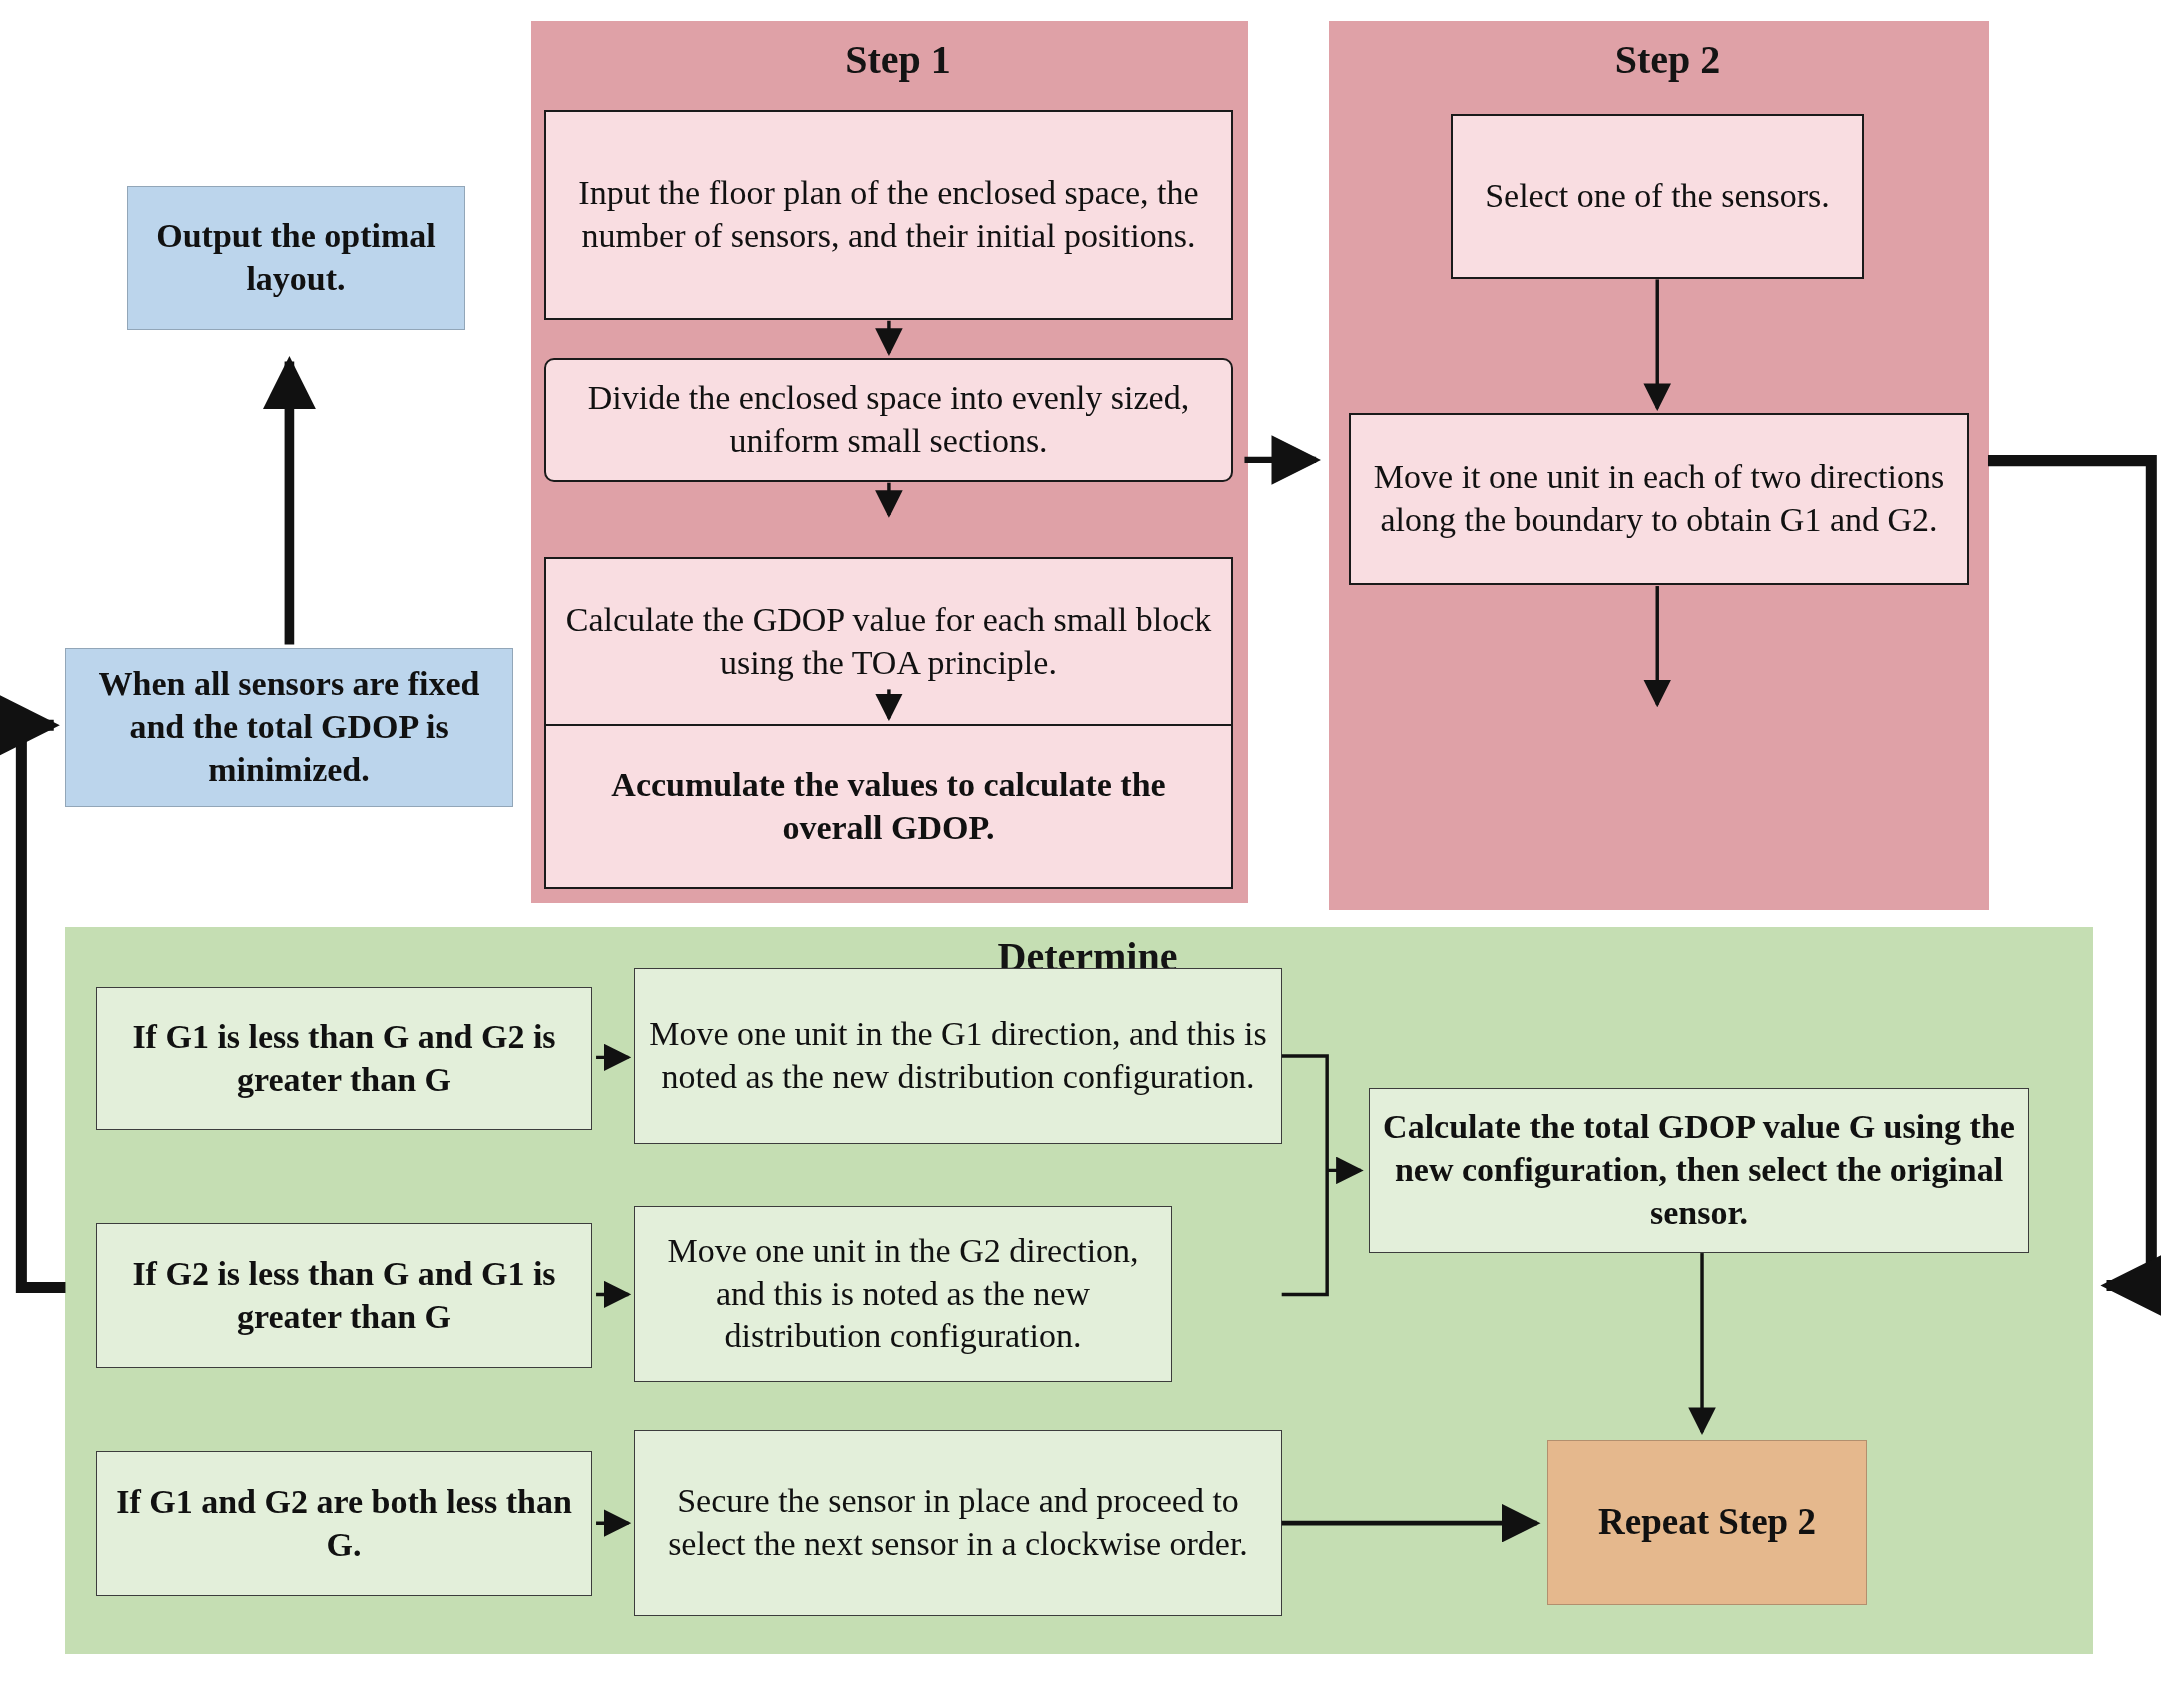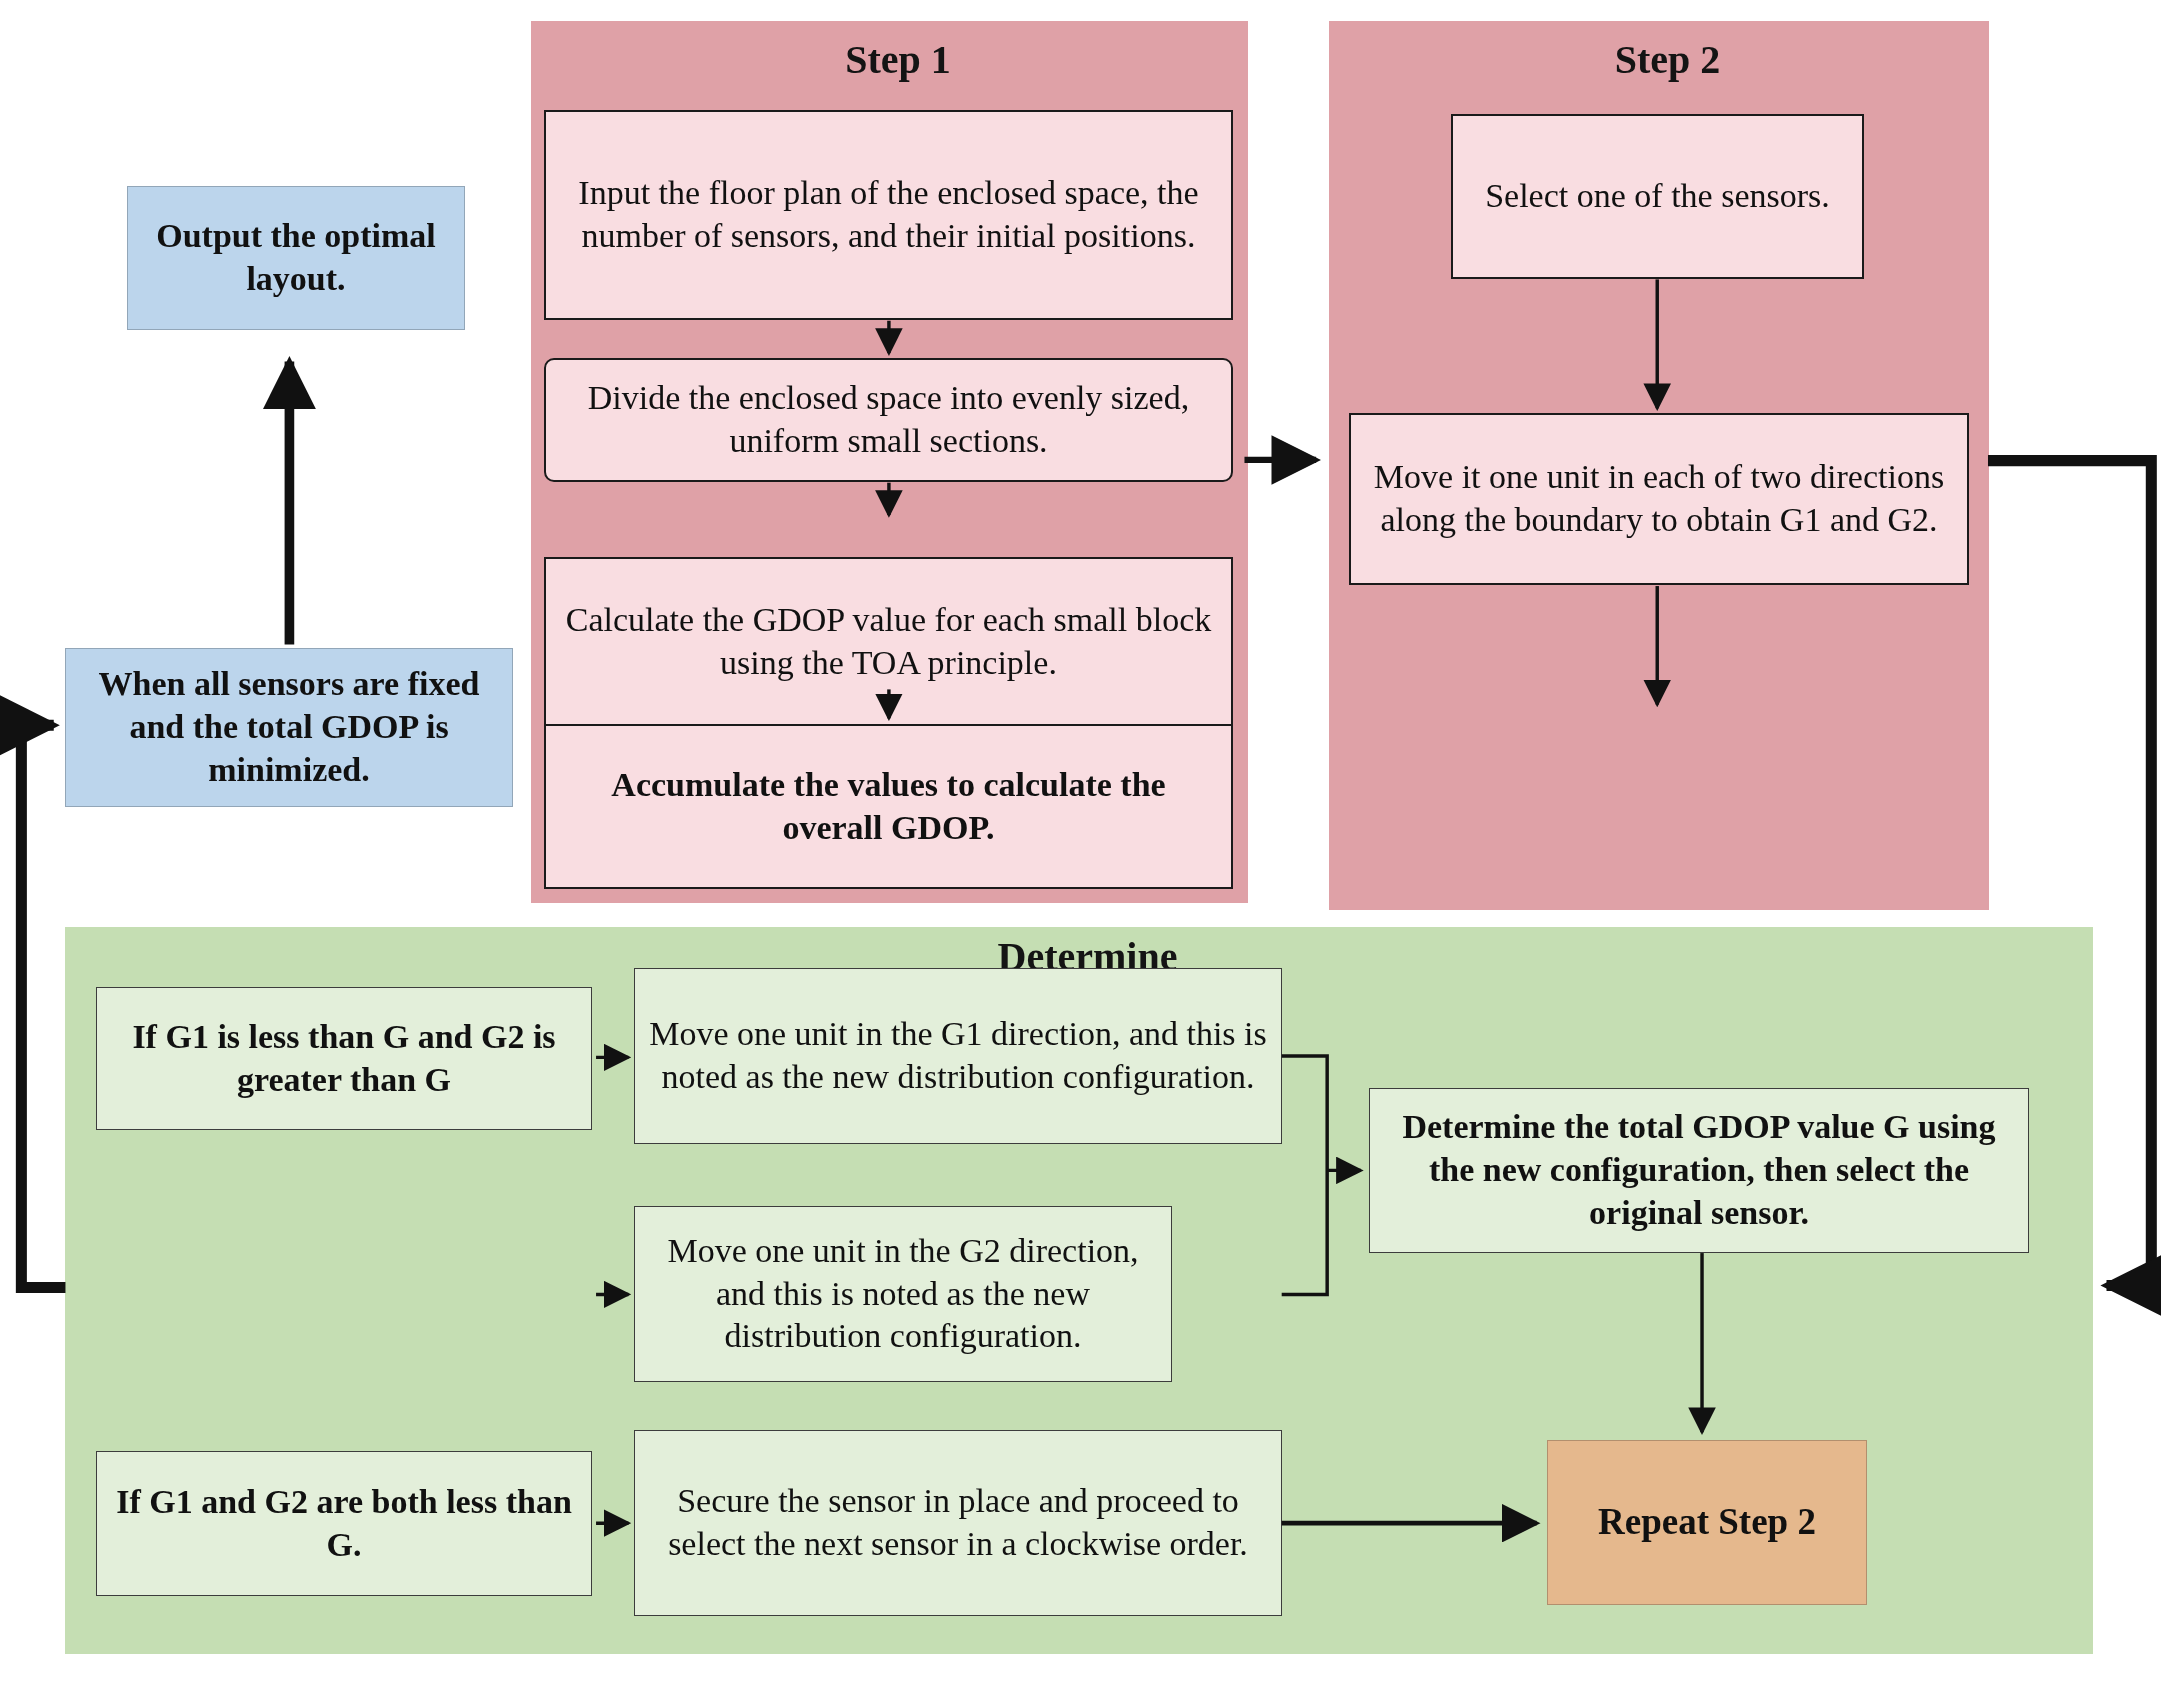--- a/index.html
+++ b/index.html
@@ -61,26 +61,27 @@
   <div class="fbox pink" style="left:544px;top:358px;width:689px;height:124px;border-radius:10px;">Divide the enclosed space into evenly sized, uniform small sections.</div>
   <div class="fbox pink" style="left:544px;top:520px;width:689px;height:169px;margin-top:37px;">Calculate the GDOP value for each small block using the TOA principle.</div>
   <div class="fbox pink" style="left:544px;top:724px;width:689px;height:165px;font-weight:bold;">Accumulate the values to calculate the overall GDOP.</div>
 
   <div class="fbox pink" style="left:1451px;top:114px;width:413px;height:165px;">Select one of the sensors.</div>
   <div class="fbox pink" style="left:1349px;top:413px;width:620px;height:172px;">Move it one unit in each of two directions along the boundary to obtain G1 and G2.</div>
 
   <div class="fbox lgreen bold" style="left:96px;top:987px;width:496px;height:143px;">If G1 is less than G and G2 is greater than G</div>
   <div class="fbox lgreen" style="left:634px;top:968px;width:648px;height:176px;">Move one unit in the G1 direction, and this is noted as the new distribution configuration.</div>
 
+  <div class="fbox lgreen bold" style="left:96px;top:1223px;width:496px;height:145px;">If G2 is less than G and G1 is greater than G</div>
   <div class="fbox lgreen" style="left:634px;top:1206px;width:538px;height:176px;">Move one unit in the G2 direction, and this is noted as the new distribution configuration.</div>
 
   <div class="fbox lgreen bold" style="left:96px;top:1451px;width:496px;height:145px;">If G1 and G2 are both less than G.</div>
   <div class="fbox lgreen" style="left:634px;top:1430px;width:648px;height:186px;">Secure the sensor in place and proceed to select the next sensor in a clockwise order.</div>
 
-  <div class="fbox lgreen bold" style="left:1369px;top:1088px;width:660px;height:165px;">Determine the total GDOP value G using the new configuration, then select the original sensor.</div>
+  <div class="fbox lgreen bold" style="left:1369px;top:1088px;width:660px;height:165px;">Calculate the total GDOP value G using the new configuration, then select the original sensor.</div>
 
   <div class="fbox orange" style="left:1547px;top:1440px;width:320px;height:165px;">Repeat Step 2</div>
 
   <svg class="wires" viewBox="0 0 3168 2440" xmlns="http://www.w3.org/2000/svg">
     <defs>
       <marker id="mthin" viewBox="0 0 10 10" refX="9" refY="5" markerWidth="8" markerHeight="8" orient="auto">
         <path d="M0 0 L10 5 L0 10 z" fill="#111"></path>
       </marker>
       <marker id="mthick" viewBox="0 0 10 10" refX="9" refY="5" markerWidth="5.5" markerHeight="5.5" orient="auto">
         <path d="M0 0 L10 5 L0 10 z" fill="#111"></path>

